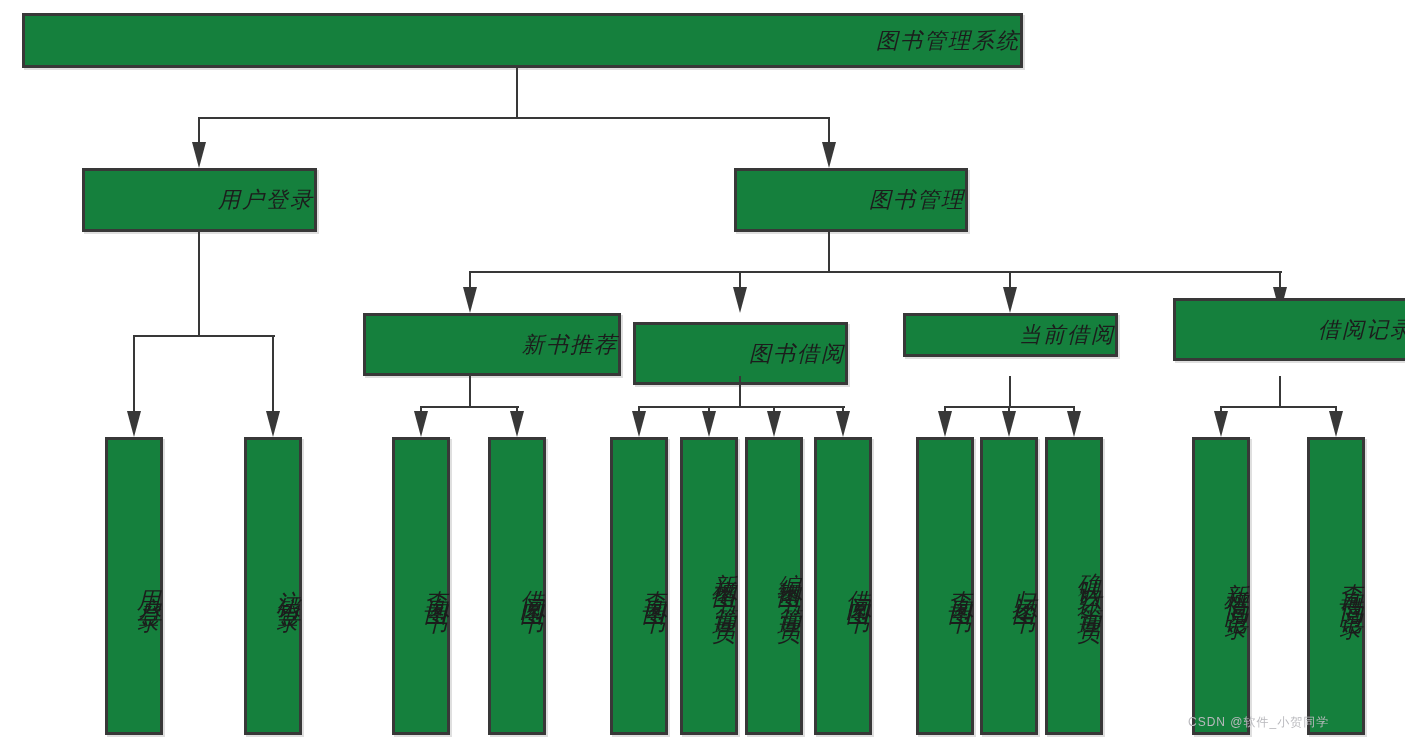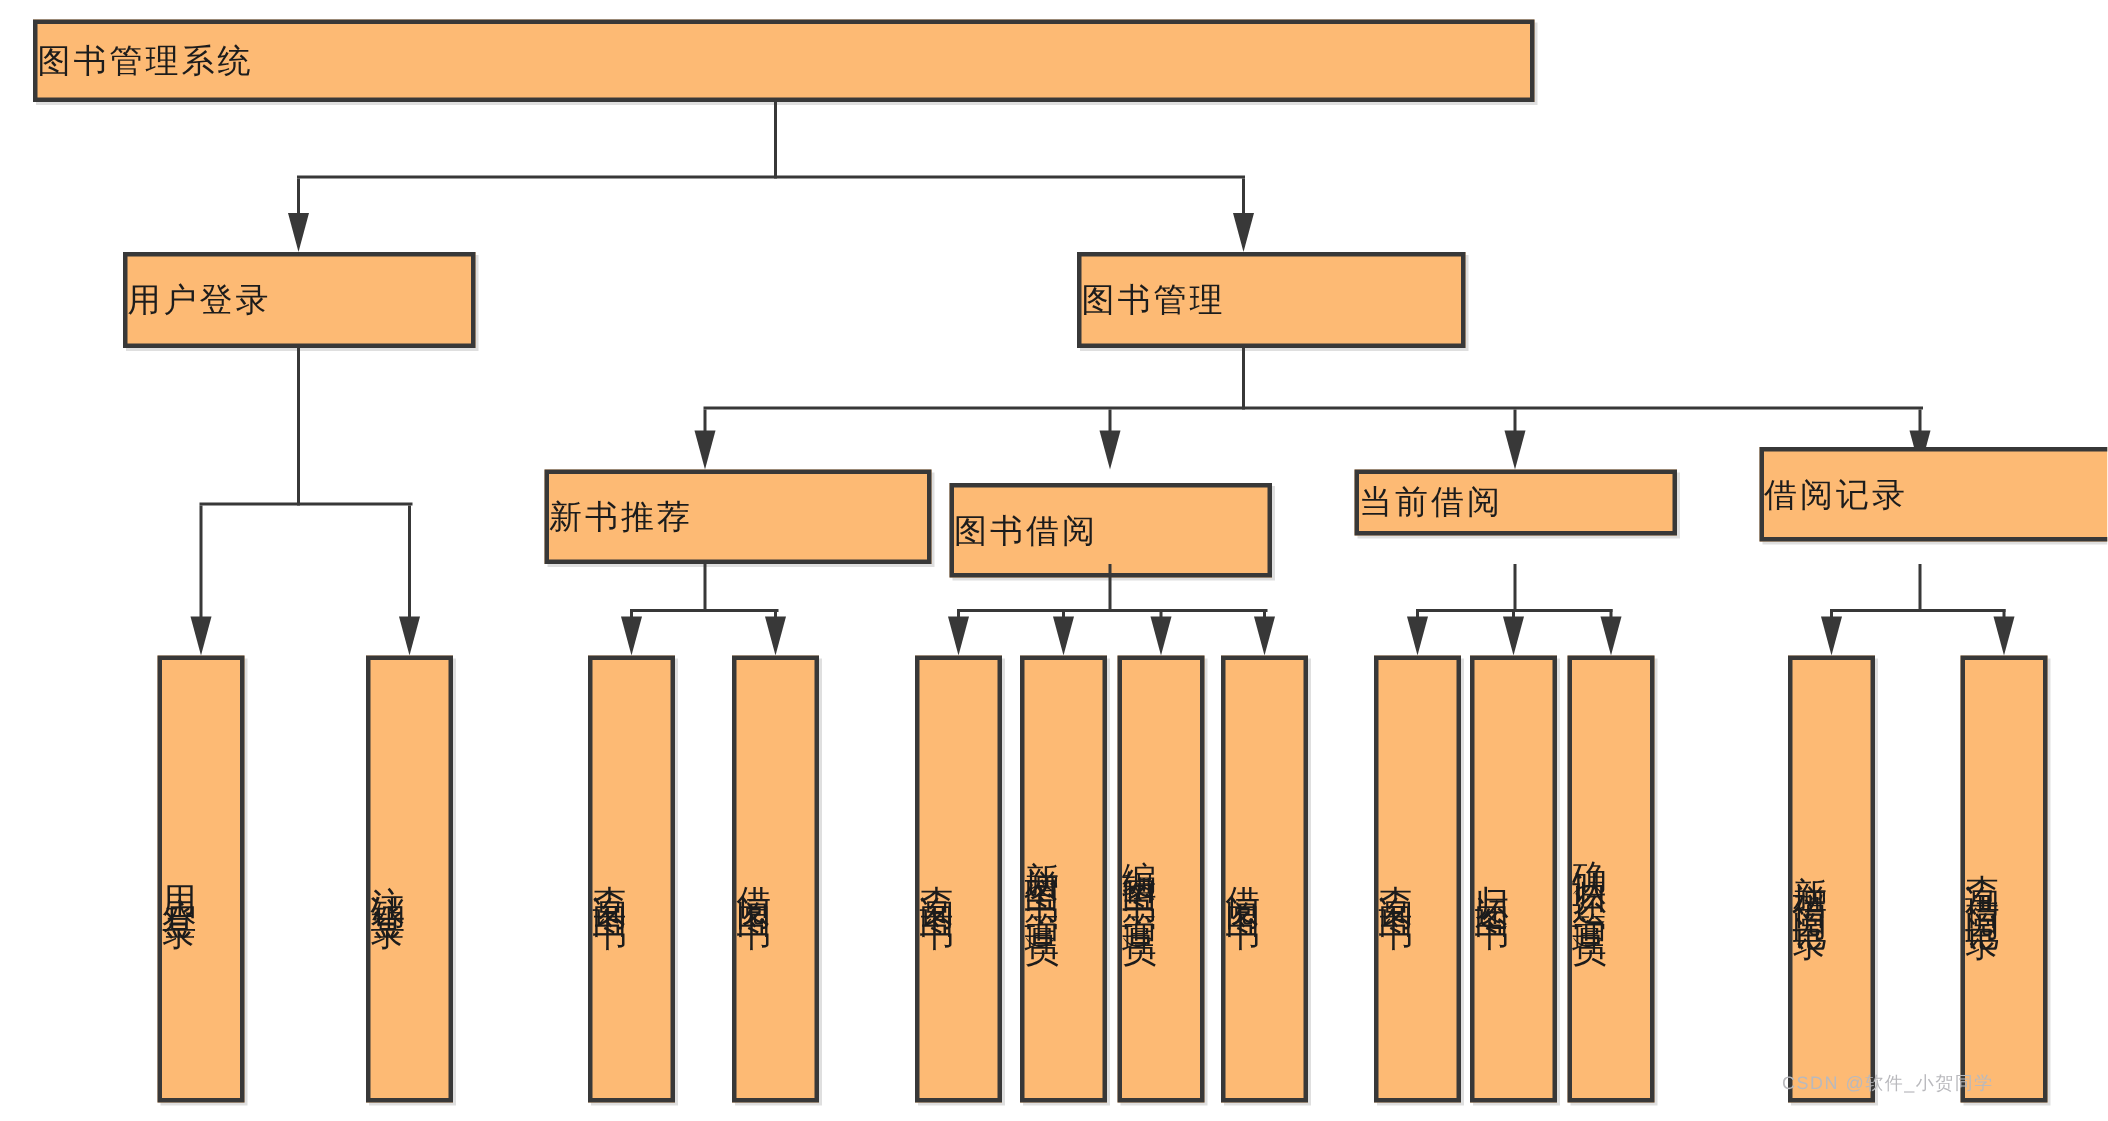--- a/index.html
+++ b/index.html
@@ -10,23 +10,24 @@
   }
   html,body{margin:0;padding:0;background:var(--bg-color);}
   .canvas{
     position:relative;width:1405px;height:747px;overflow:hidden;
     background:var(--bg-color);
     font-family:"Liberation Sans", sans-serif;
   }
   .box{
     position:absolute;box-sizing:border-box;
     border:3px solid var(--line-color);
-    background:#fdba74;
-    display:flex;align-items:center;justify-content:flex-start;
+    background:#15803d;
+    display:flex;align-items:center;justify-content:flex-end;
     box-shadow:2px 2px 0 rgba(150,150,150,0.30);
+    font-style:italic;
   }
   .hlabel{
     font-size:22px;letter-spacing:2px;color:var(--text-color);
     white-space:nowrap;
   }
   .vlabel{
     writing-mode:vertical-rl;text-orientation:mixed;
     font-size:23px;letter-spacing:7px;color:var(--text-color);
     line-height:1;
   }
@@ -55,21 +56,21 @@
   <div class="line" style="left:516px;top:68px;width:2px;height:51px"></div>
   <div class="line" style="left:198px;top:117px;width:632px;height:2px"></div>
   <div class="line" style="left:198px;top:119px;width:2px;height:25px"></div>
   <div class="arrowhead" style="left:192px;top:142px"></div>
   <div class="line" style="left:828px;top:119px;width:2px;height:25px"></div>
   <div class="arrowhead" style="left:822px;top:142px"></div>
 
   <div class="box" style="left:82px;top:168px;width:235px;height:64px">
     <span class="hlabel">用户登录</span>
   </div>
-  <div class="box" style="left:718px;top:168px;width:259px;height:64px">
+  <div class="box" style="left:734px;top:168px;width:234px;height:64px">
     <span class="hlabel">图书管理</span>
   </div>
 
   <div class="line" style="left:198px;top:232px;width:2px;height:105px"></div>
   <div class="line" style="left:133px;top:335px;width:142px;height:2px"></div>
   <div class="line" style="left:133px;top:337px;width:2px;height:76px"></div>
   <div class="arrowhead" style="left:127px;top:411px"></div>
   <div class="line" style="left:272px;top:337px;width:2px;height:76px"></div>
   <div class="arrowhead" style="left:266px;top:411px"></div>
 

